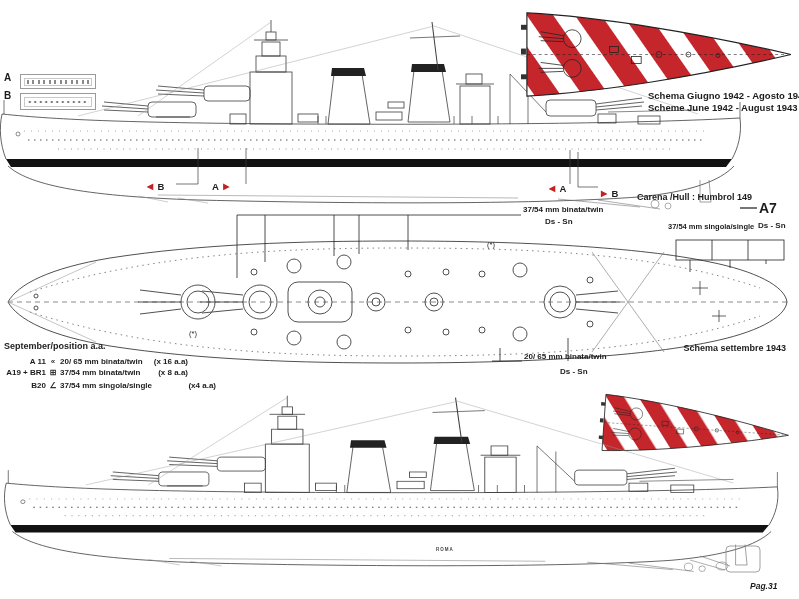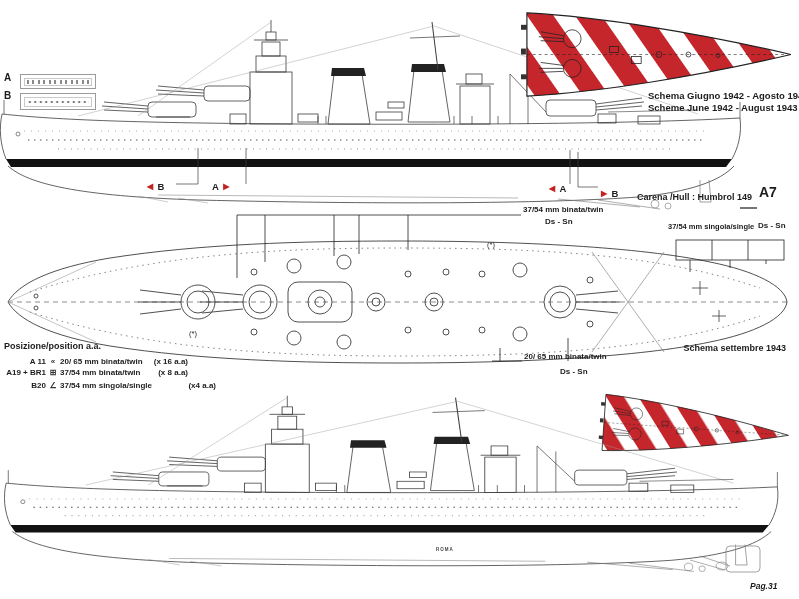--- a/index.html
+++ b/index.html
@@ -231,37 +231,37 @@
   <span class="t" style="left:549px;top:178px;">
     <span class="arrow">◀</span>
     <span class="mletter">A</span>
   </span>
   <span class="t" style="left:601px;top:183px;">
     <span class="arrow">▶</span>
     <span class="mletter">B</span>
   </span>
 
   <span class="t" style="left:637px;top:193px;font-size:9px;">Carena /Hull : Humbrol 149</span>
-  <span class="t" style="left:759px;top:185px;font-size:14px;">A7</span>
+  <span class="t" style="left:759px;top:201px;font-size:14px;">A7</span>
 
   <div class="t" style="left:648px;top:90px;font-size:9.5px;line-height:12px;">
     <div>Schema Giugno 1942  - Agosto 1943</div>
     <div>Scheme June 1942 - August 1943</div>
   </div>
 
   <span class="t" style="left:523px;top:206px;font-size:8px;">37/54 mm binata/twin</span>
   <span class="t" style="left:545px;top:218px;font-size:8px;">Ds - Sn</span>
   <span class="t" style="left:668px;top:223px;font-size:7.5px;">37/54 mm singola/single</span>
   <span class="t" style="left:758px;top:222px;font-size:8px;">Ds - Sn</span>
   <span class="t" style="left:524px;top:353px;font-size:8px;">20/ 65 mm binata/twin</span>
   <span class="t" style="left:560px;top:368px;font-size:8px;">Ds - Sn</span>
   <span class="t" style="left:189px;top:330px;font-size:7.5px;font-weight:normal;">(*)</span>
   <span class="t" style="left:487px;top:241px;font-size:7.5px;font-weight:normal;">(*)</span>
 
-  <span class="t" style="left:4px;top:342px;font-size:9px;">Posizione/position a.a.</span>
+  <span class="t" style="left:4px;top:342px;font-size:9px;">September/position a.a.</span>
   <div class="posrow" style="left:0px;top:357px;width:188px;">
     <span class="poscode">A 11</span>
     <span class="posicon">«</span>
     <span>20/ 65 mm binata/twin</span>
     <span class="posqty">(x 16 a.a)</span>
   </div>
   <div class="posrow" style="left:0px;top:368px;width:188px;">
     <span class="poscode">A19 + BR1</span>
     <span class="posicon">⊞</span>
     <span>37/54 mm binata/twin</span>

